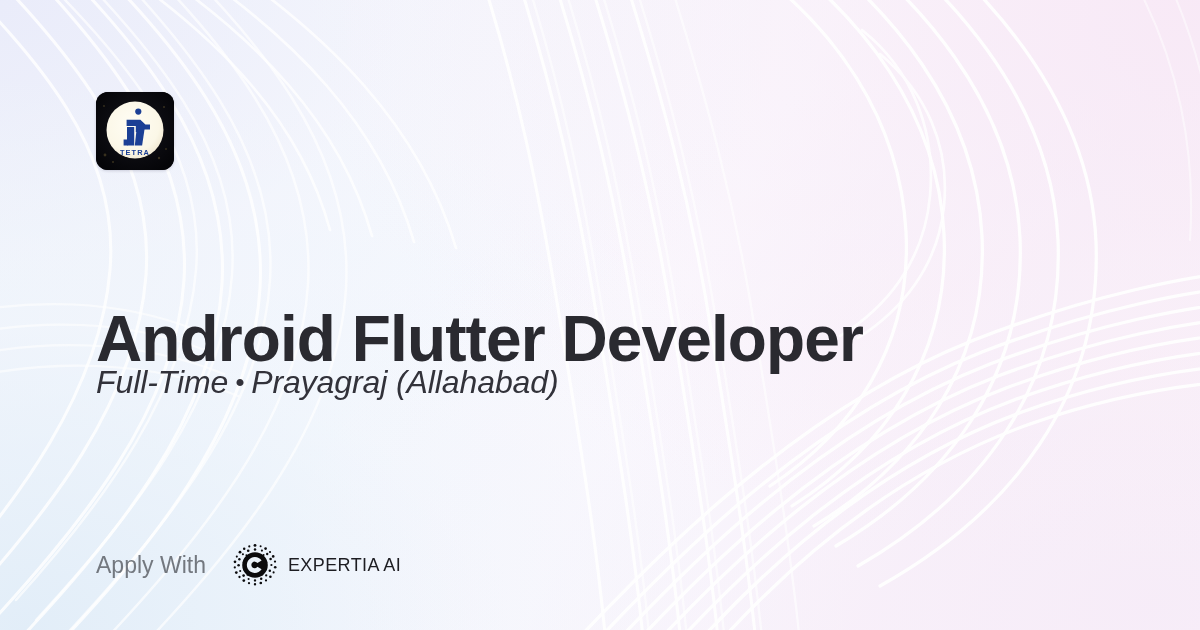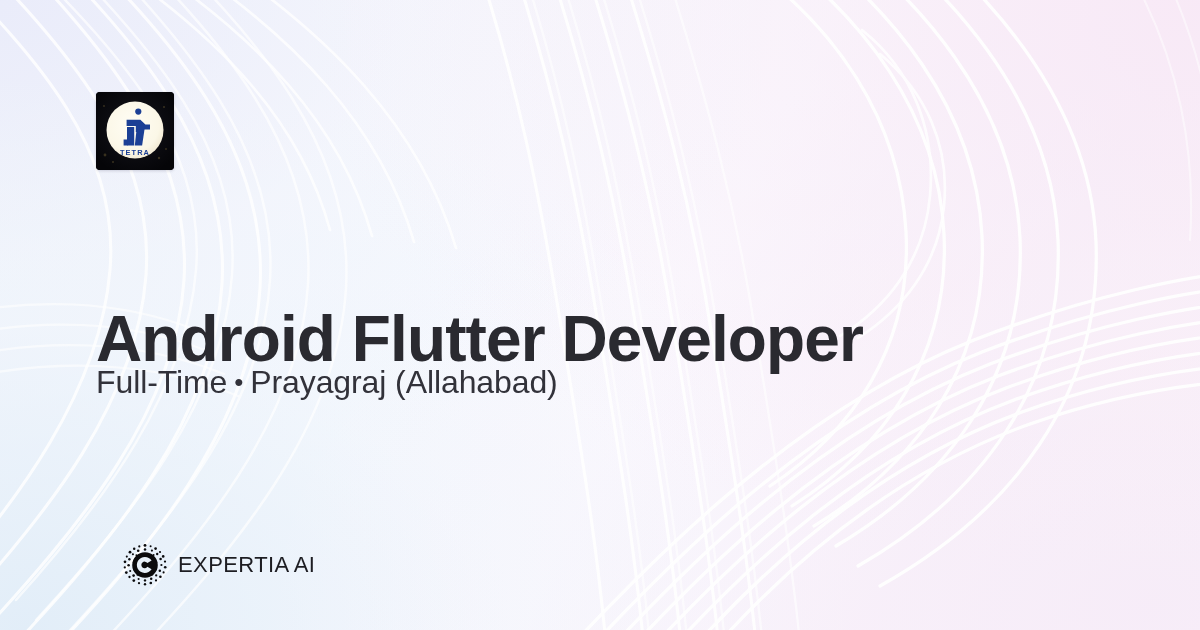--- a/index.html
+++ b/index.html
@@ -38,21 +38,21 @@
     width: 1010px;
     height: 630px;
   }
 
   .company-logo {
     position: absolute;
     left: 0;
     top: 92px;
     width: 78px;
     height: 78px;
-    border-radius: 4px;
+    border-radius: 12px;
     overflow: hidden;
     background: #0a0a0e;
     box-shadow: 0 1px 3px rgba(40,40,70,0.18);
   }
 
   .company-name {
     position: absolute;
     left: 0;
     top: 198px;
     font-size: 33px;
@@ -78,20 +78,21 @@
   .job-meta {
     position: absolute;
     left: 0;
     top: 360px;
     font-size: 32px;
     line-height: 44px;
     font-weight: 400;
     letter-spacing: -0.1px;
     color: #32323a;
     white-space: nowrap;
+    font-style: italic;
   }
   .job-meta .sep {
     display: inline-block;
     padding: 0 7px;
     font-size: 26px;
     vertical-align: 2px;
   }
 
   
   .footer {
@@ -114,21 +115,21 @@
     align-items: center;
     margin-left: 26px;
   }
   .brand-mark {
     width: 46px;
     height: 46px;
     flex: 0 0 46px;
   }
   .brand-name {
     margin-left: 10px;
-    font-size: 22px;
+    font-size: 18px;
     line-height: 28px;
     font-weight: 500;
     letter-spacing: 0.4px;
     color: #1d1d22;
     white-space: nowrap;
     text-align: right;
   }
 </style>
 </head>
 <body>
@@ -258,20 +259,21 @@
     </div>
 
 
     <h1 class="job-title">Android Flutter Developer</h1>
 
     <div class="job-meta">
       <span>Full-Time</span><span class="sep">•</span><span>Prayagraj (Allahabad)</span>
     </div>
 
     <div class="footer">
+      <span class="apply-with">Apply With</span>
 
       <div class="brand">
         <svg class="brand-mark" viewBox="0 0 46 46" aria-hidden="true">
 
           <g fill="#0b0b0d">
             <path d="M23 10.2 a12.8 12.8 0 1 0 0 25.6 a12.8 12.8 0 0 0 0 -25.6 z
                      M23 15.0 a8.0 8.0 0 0 1 6.6 3.5 l-4.2 2.6 a3.3 3.3 0 1 0 0 3.6 l4.2 2.6
                      A8.0 8.0 0 1 1 23 15.0 z"></path>
           </g>
 

